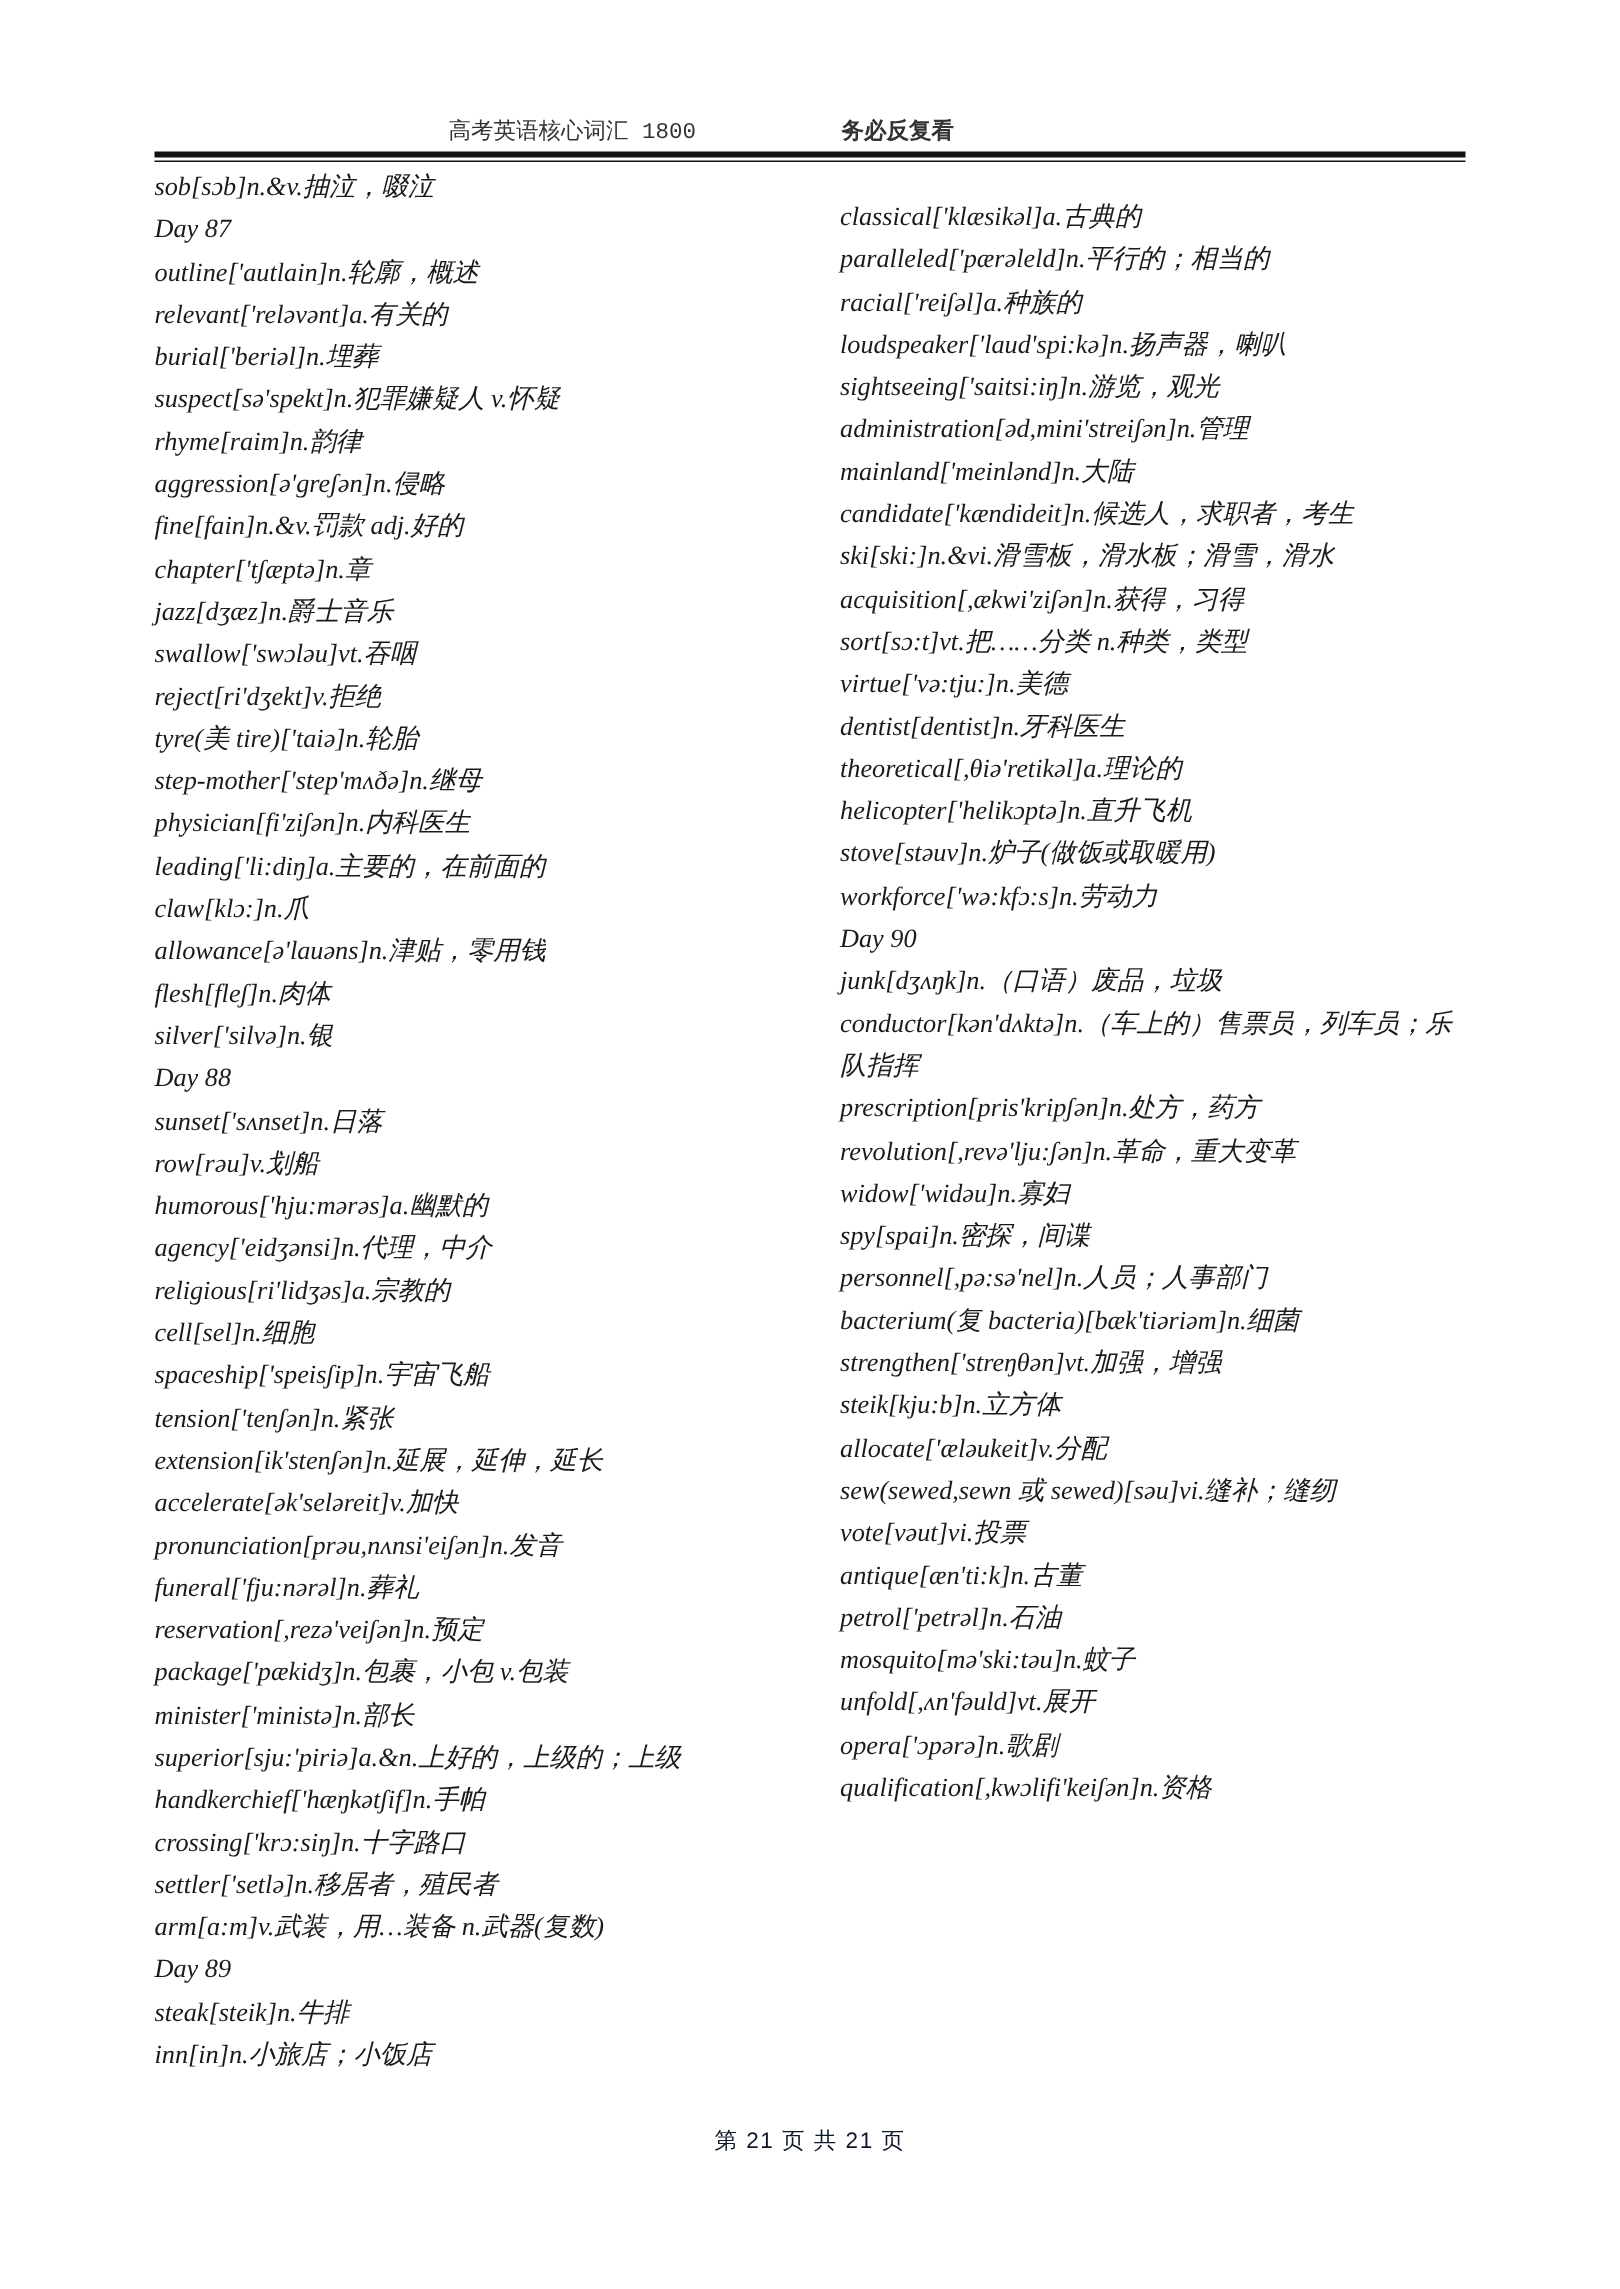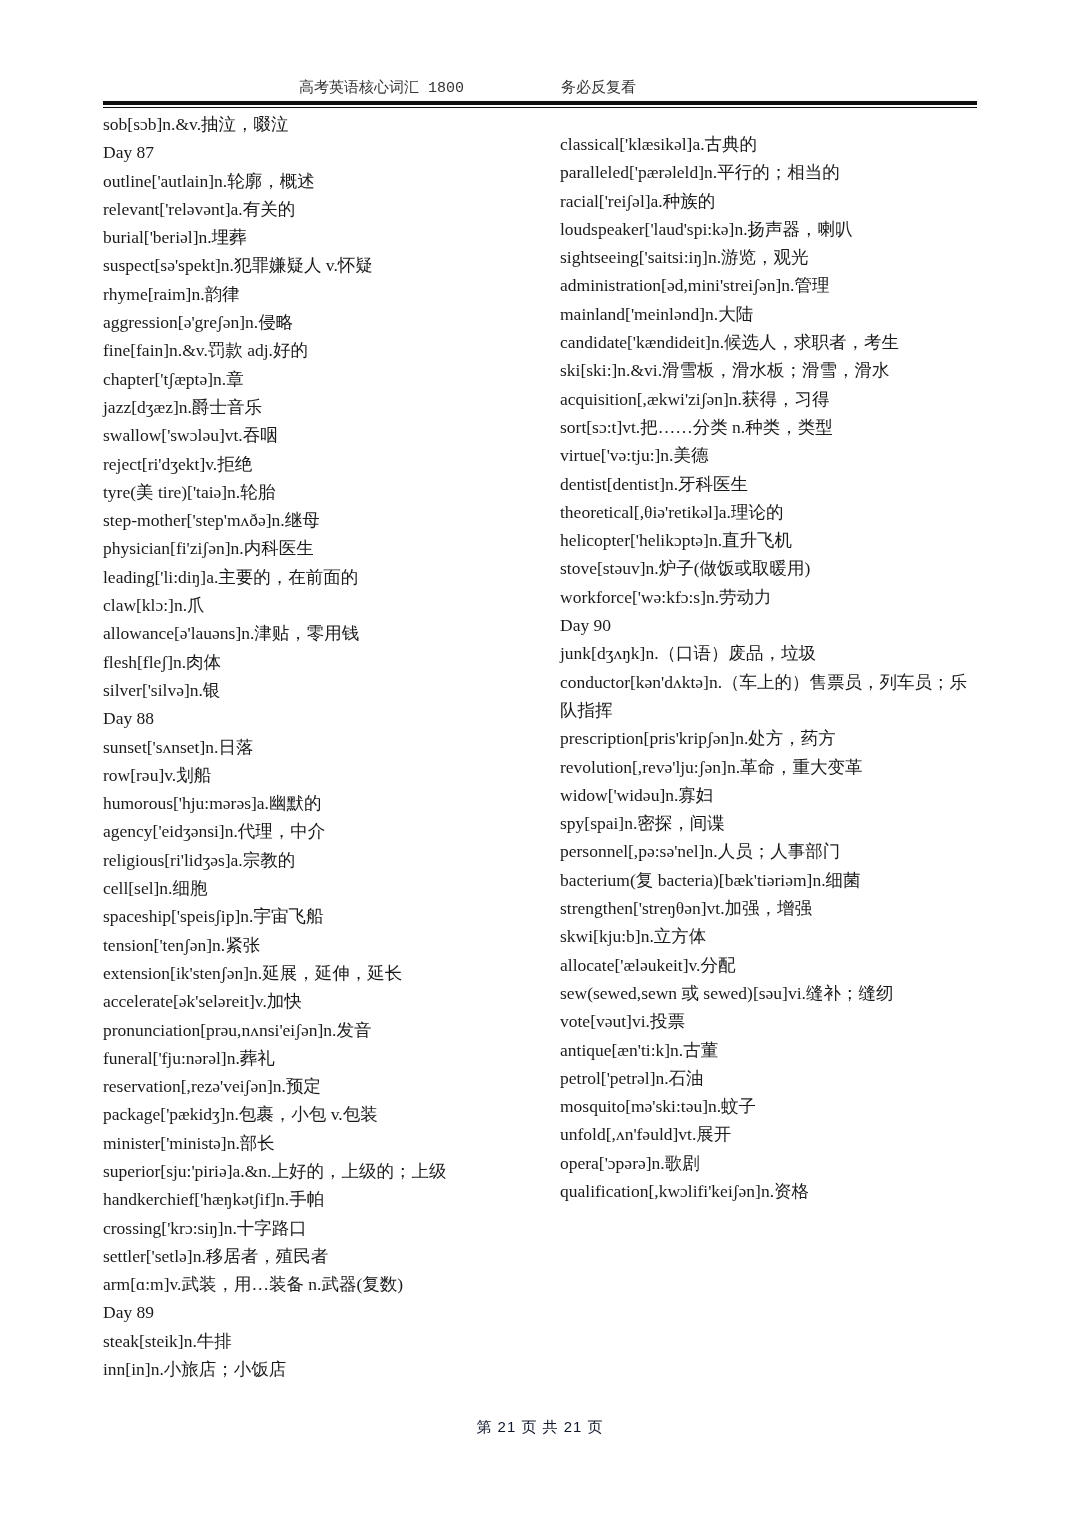--- a/index.html
+++ b/index.html
@@ -28,20 +28,21 @@
     position: absolute;
     left: 196px;
     top: 0;
     font-family: Liberation Mono, monospace;
   }
   .header .note {
     position: absolute;
     left: 458px;
     top: 0;
     font-family: "Liberation Sans", "DejaVu Sans", sans-serif;
+    font-weight: bold;
   }
   .rule-thick {
     position: absolute;
     left: 103px;
     top: 101px;
     width: 874px;
     height: 4px;
     background: #111;
   }
   .rule-thin {
@@ -51,20 +52,21 @@
     width: 874px;
     height: 1px;
     background: #111;
   }
   .column {
     position: absolute;
     top: 110px;
     margin: 0;
     padding: 0;
     list-style: none;
+    font-style: italic;
   }
   .col-left { left: 103px; width: 440px; }
   .col-right { left: 560px; width: 420px; margin-top: 20px; }
   .column li {
     font-size: 17.5px;
     line-height: 28.3px;
     white-space: nowrap;
   }
   .column li.wrap {
     white-space: normal;
@@ -162,21 +164,21 @@
     <li class="day">Day 90</li>
     <li>junk[dʒʌŋk]n.（口语）废品，垃圾</li>
     <li class="wrap">conductor[kən'dʌktə]n.（车上的）售票员，列车员；乐队指挥</li>
     <li>prescription[pris'kripʃən]n.处方，药方</li>
     <li>revolution[,revə'lju:ʃən]n.革命，重大变革</li>
     <li>widow['widəu]n.寡妇</li>
     <li>spy[spai]n.密探，间谍</li>
     <li>personnel[,pə:sə'nel]n.人员；人事部门</li>
     <li>bacterium(复 bacteria)[bæk'tiəriəm]n.细菌</li>
     <li>strengthen['streŋθən]vt.加强，增强</li>
-    <li>skwi[kju:b]n.立方体</li>
+    <li>steik[kju:b]n.立方体</li>
     <li>allocate['æləukeit]v.分配</li>
     <li>sew(sewed,sewn 或 sewed)[səu]vi.缝补；缝纫</li>
     <li>vote[vəut]vi.投票</li>
     <li>antique[æn'ti:k]n.古董</li>
     <li>petrol['petrəl]n.石油</li>
     <li>mosquito[mə'ski:təu]n.蚊子</li>
     <li>unfold[,ʌn'fəuld]vt.展开</li>
     <li>opera['ɔpərə]n.歌剧</li>
     <li>qualification[,kwɔlifi'keiʃən]n.资格</li>
   </ul>

